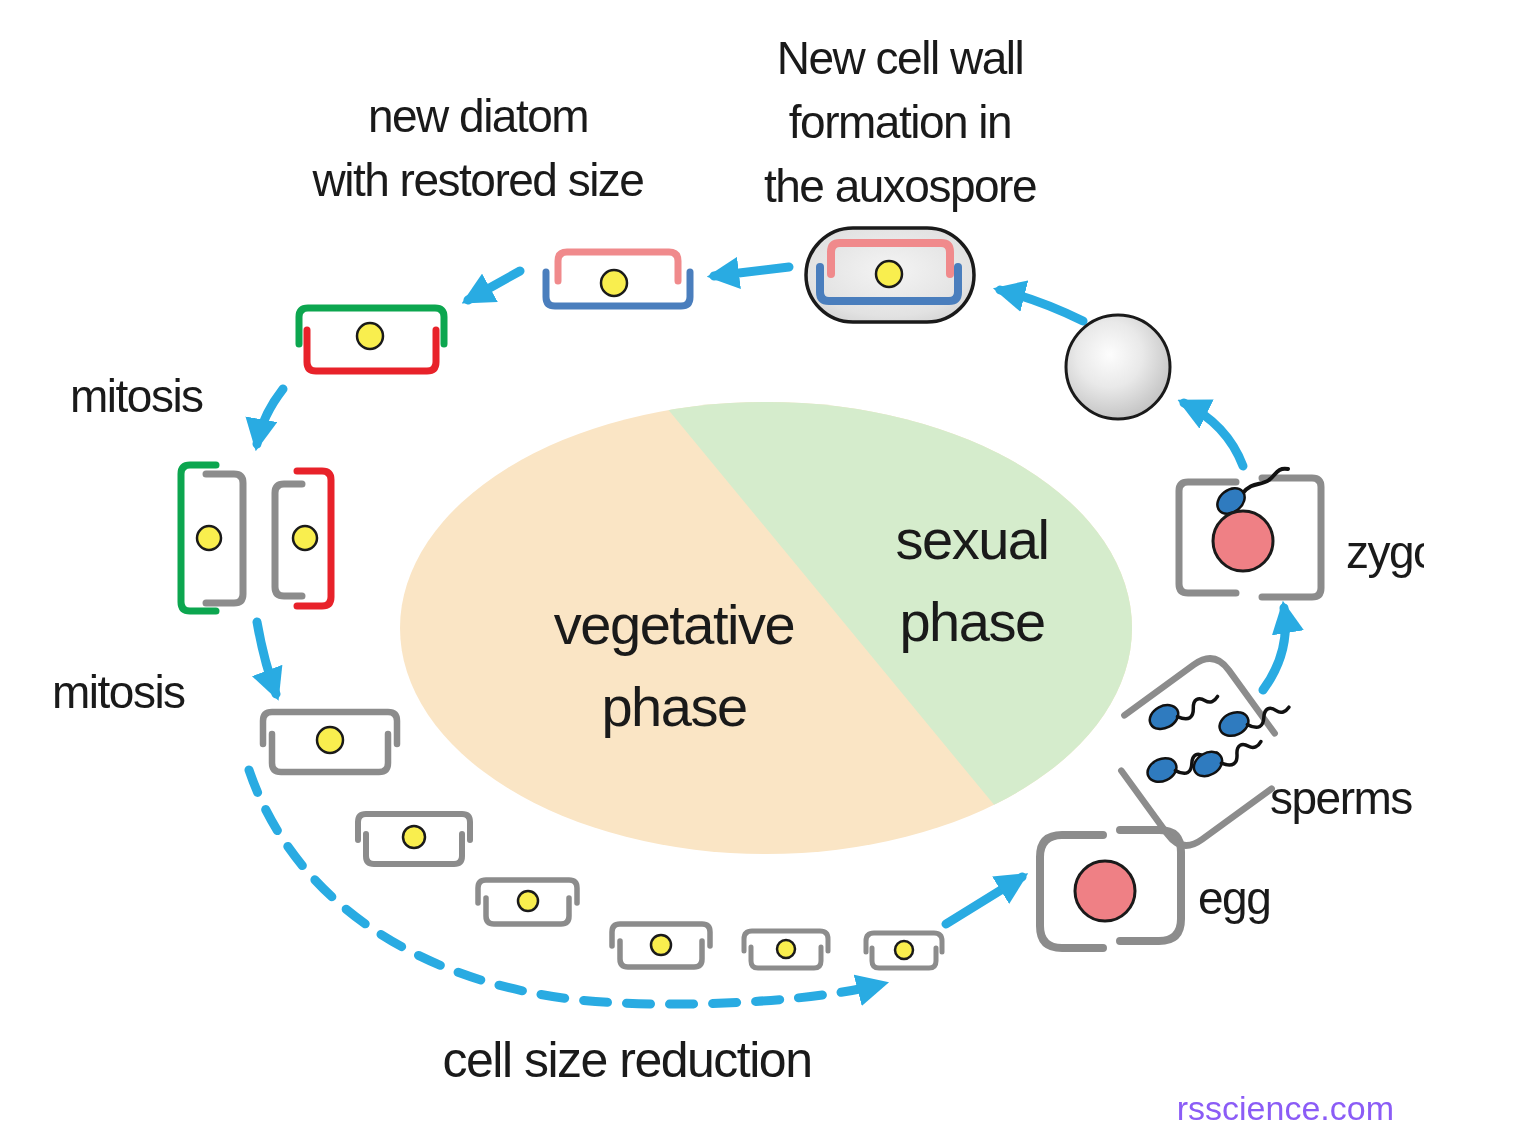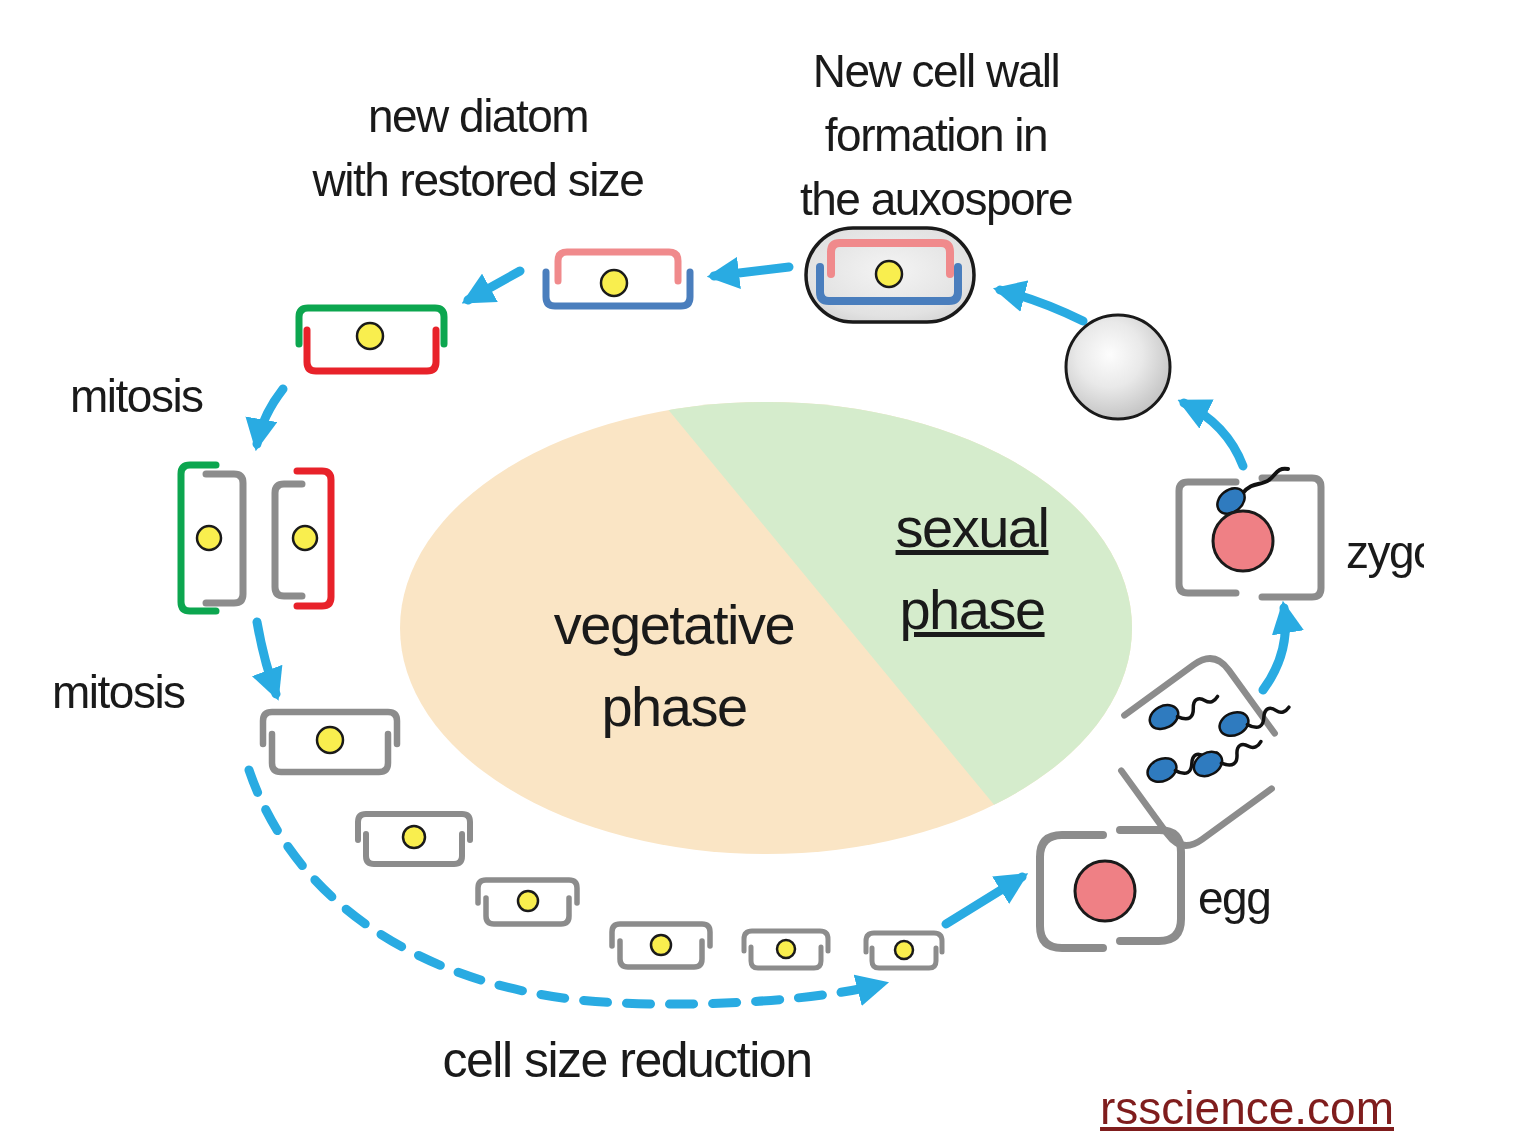--- a/index.html
+++ b/index.html
@@ -16,24 +16,23 @@
     color:#1a1a1a;
     font-size:46px;
     line-height:64px;
     letter-spacing:-1.5px;
     white-space:pre-line;
   }
   .center{transform:translateX(-50%);text-align:center;}
   .phase{font-size:56px;line-height:82px;}
   .reduction{font-size:50px;}
   .watermark{
-    font-size:46px;letter-spacing:0;
-    color:#7f1d1d;
+    font-size:34px;letter-spacing:0;
+    color:#8b5cf6;
     font-family:"Liberation Sans", sans-serif;
-    text-decoration:underline;
   }
 </style>
 </head>
 <body>
 
 <div class="canvas">
 
 <svg width="1536" height="1142" viewBox="0 0 1536 1142">
   <defs>
     <marker id="ah" viewBox="0 0 4 4" markerWidth="3.6" markerHeight="3.6" refX="3.1" refY="2" orient="auto">
@@ -168,26 +167,27 @@
     <path d="M 1236 482 L 1188 482 Q 1179 482 1179 491 L 1179 584 Q 1179 593 1188 593 L 1236 593"></path>
     <path d="M 1262 478 L 1312 478 Q 1321 478 1321 487 L 1321 588 Q 1321 597 1312 597 L 1262 597"></path>
     <path d="M 1242 494 C 1252 481 1261 486 1269 480 C 1276 475 1277 467 1288 469" stroke="#111" stroke-width="4"></path>
     <ellipse cx="1231" cy="501" rx="15" ry="11" transform="rotate(-38 1231 501)" fill="#2f7bbf" stroke="#111" stroke-width="2.5"></ellipse>
     <circle cx="1243" cy="541" r="30" fill="#ef8085" stroke="#1a1a1a" stroke-width="3"></circle>
   </g>
 </svg>
 
   <div class="lbl center" style="left:478px;top:84px;">new diatom
 with restored size</div>
-  <div class="lbl center" style="left:900px;top:39px;margin-left:36px;">New cell wall
+  <div class="lbl center" style="left:900px;top:26px;">New cell wall
 formation in
 the auxospore</div>
   <div class="lbl" style="left:70px;top:364px;">mitosis</div>
   <div class="lbl" style="left:52px;top:660px;">mitosis</div>
   <div class="lbl" style="left:1346px;top:512px;margin-top:8px;">zygote</div>
+  <div class="lbl" style="left:1270px;top:766px;">sperms</div>
   <div class="lbl" style="left:1198px;top:866px;">egg</div>
   <div class="lbl center reduction" style="left:627px;top:1028px;">cell size reduction</div>
   <div class="lbl center phase" style="left:674px;top:584px;">vegetative
 phase</div>
-  <div class="lbl center phase" style="left:972px;top:487px;text-decoration:underline;">sexual
+  <div class="lbl center phase" style="left:972px;top:499px;">sexual
 phase</div>
   <div class="lbl watermark" style="right:30px;top:1076px;">rsscience.com</div>
 </div>
 
 </body></html>

